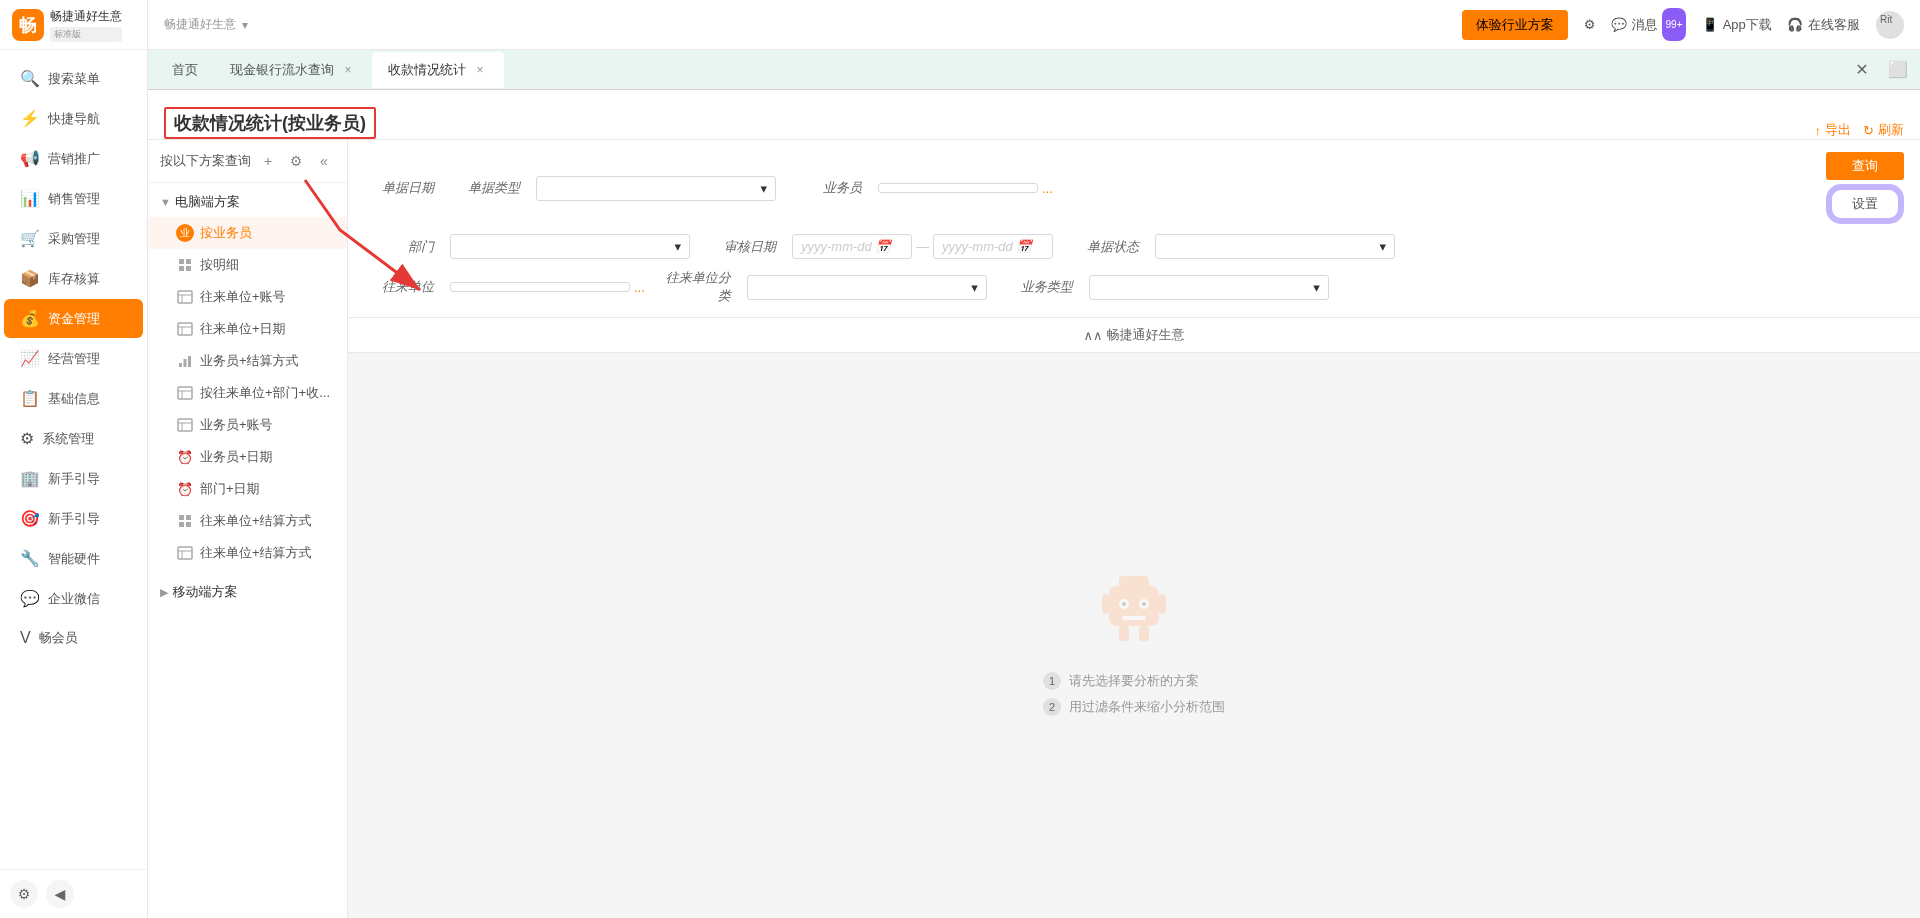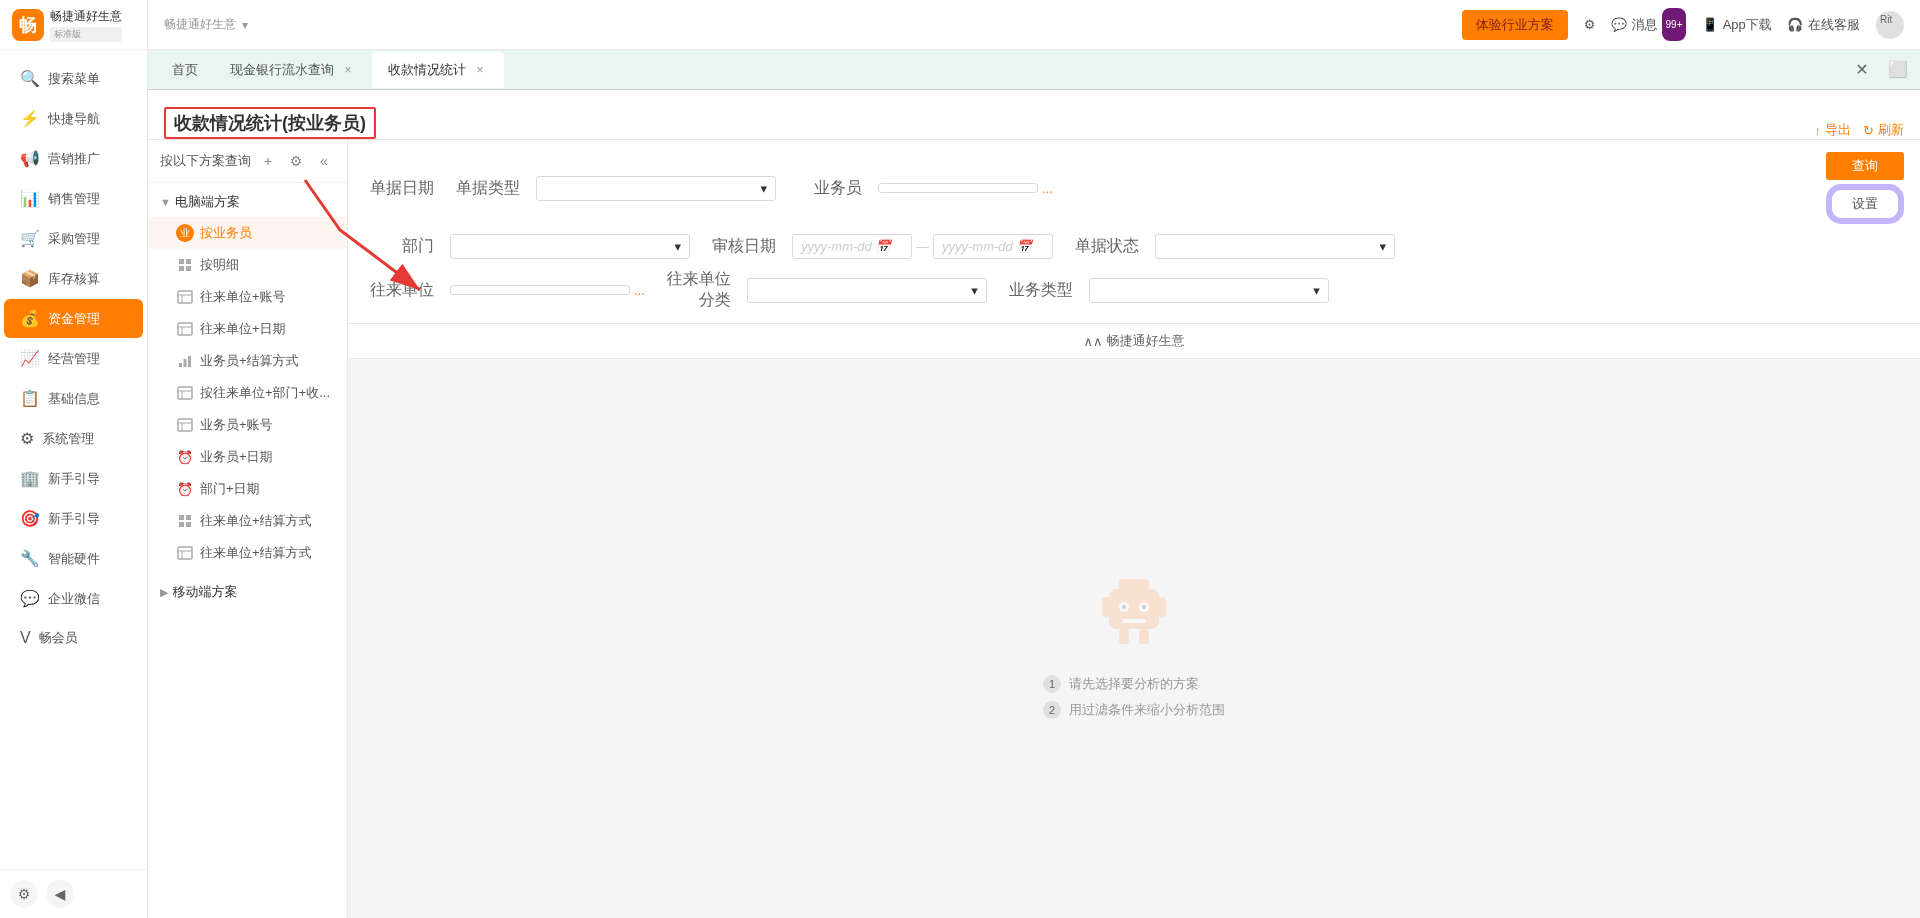--- a/index.html
+++ b/index.html
@@ -101,37 +101,37 @@
       font-size: 12px;
       flex: 1;
     }
     .topbar-actions {
       display: flex;
       align-items: center;
       gap: 16px;
     }
     .topbar-btn-trial {
       background: #ff7d00;
-      color: #7f1d1d;
+      color: #000000;
       border: none;
       padding: 6px 14px;
       border-radius: 4px;
       cursor: pointer;
       font-size: 13px;
     }
     .topbar-icon-btn {
       display: flex;
       align-items: center;
       gap: 4px;
       color: #555;
       cursor: pointer;
       font-size: 13px;
     }
     .badge-red {
-      background: #701a75;
+      background: #8b5cf6;
       color: #fff;
       font-size: 10px;
       padding: 11px 4px;
       border-radius: 8px;
       min-width: 18px;
       text-align: right;
     }
     .user-avatar {
       width: 28px; height: 28px;
       border-radius: 50%;
@@ -303,22 +303,23 @@
       display: flex;
       align-items: center;
       gap: 16px;
       margin-bottom: 10px;
     }
     .filter-row:last-child { margin-bottom: 0; }
     .filter-label {
       width: 70px;
       text-align: right;
       color: #666;
-      font-size: 16px;
+      font-size: 13px;
       flex-shrink: 0;
+      font-style: italic;
     }
     .filter-field {
       display: flex;
       align-items: center;
       gap: 6px;
       flex: 1;
     }
     .date-quick-btns {
       display: flex;
       gap: 4px;

